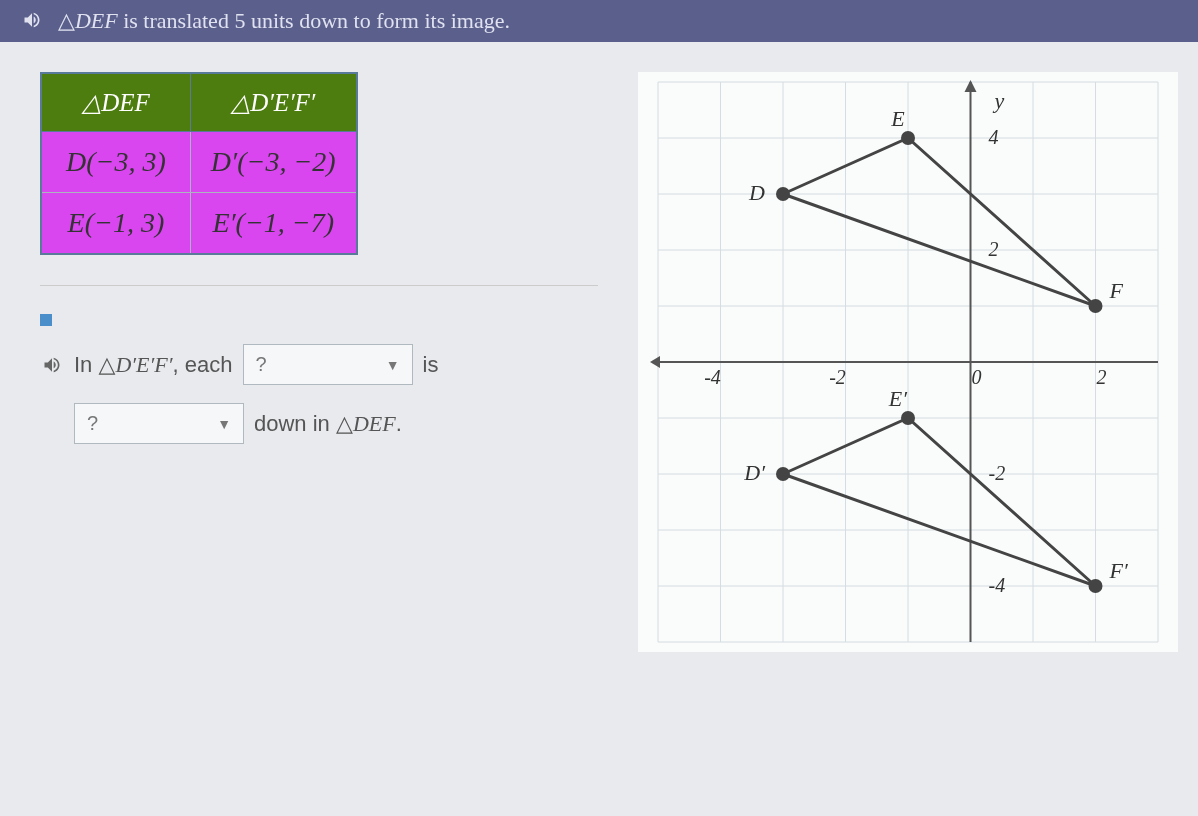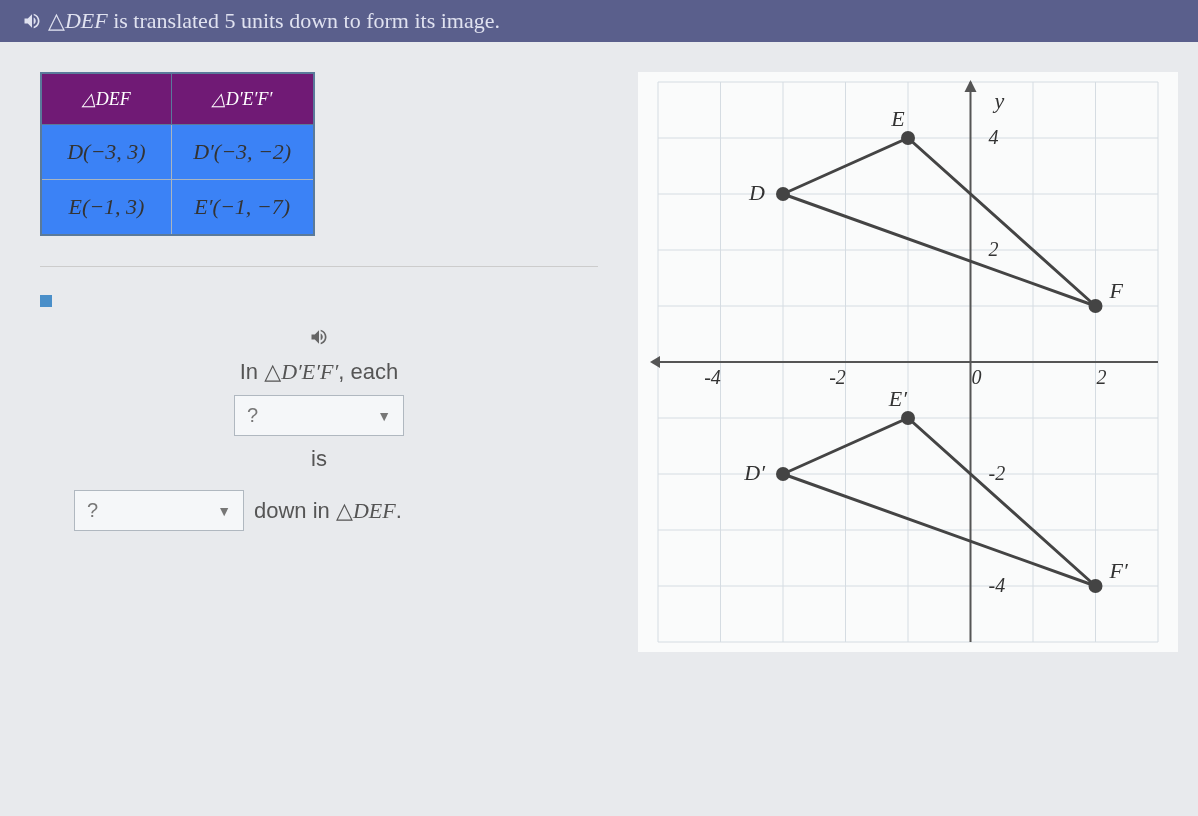--- a/index.html
+++ b/index.html
@@ -8,22 +8,21 @@
       background: #e8eaed;
       width: 1198px;
       height: 816px;
       overflow: hidden;
     }
     .header-bar {
       background: #5a5f8c;
       color: #e0e2f0;
       padding: 8px 20px;
       display: flex;
-      align-items: center;
-      gap: 4px;
+      gap: 14px;
       font-size: 22px;
     }
     .audio-icon {
       display: inline-flex;
       align-items: center;
       justify-content: center;
       width: 24px;
       height: 24px;
       color: #e0e2f0;
     }
@@ -37,34 +36,34 @@
     }
     .left-col {
       width: 560px;
     }
     .coord-table {
       border-collapse: collapse;
       border: 2px solid #5a7a9a;
       margin-bottom: 30px;
     }
     .coord-table th {
-      background: #701a75;
+      background: #4d7c0f;
       color: white;
       padding: 14px 40px;
       border: 1px solid #5a7a9a;
       font-weight: normal;
       font-style: italic;
-      font-size: 18px;
+      font-size: 25px;
     }
     .coord-table td {
-      background: #3b82f6;
+      background: #d946ef;
       padding: 14px 20px;
       border: 1px solid #aab5c0;
       text-align: center;
-      font-size: 22px;
+      font-size: 28px;
       font-style: italic;
       color: #333;
       white-space: nowrap;
     }
     .section {
       display: flex;
       align-items: flex-start;
       gap: 12px;
       margin-bottom: 18px;
       border-top: 1px solid #ccc;
@@ -159,21 +158,21 @@
           <td>E(−1, 3)</td>
           <td>E′(−1, −7)</td>
         </tr>
       </tbody>
     </table>
 
     <div class="section">
       <div class="bullet-square"></div>
     </div>
 
-    <div class="sentence-row section no-border" style="padding-left:0;flex-direction:column;">
+    <div class="sentence-row section no-border" style="padding-left:0;">
       <span class="audio-icon audio-icon-dark">
         <svg width="20" height="20" viewBox="0 0 24 24" fill="currentColor">
             <path d="M3 9v6h4l5 5V4L7 9H3zm13.5 3c0-1.8-1-3.3-2.5-4.1v8.1c1.5-.7 2.5-2.3 2.5-4zM14 3.2v2c2.9.9 5 3.5 5 6.8s-2.1 5.9-5 6.8v2c4-0.9 7-4.5 7-8.8s-3-7.9-7-8.8z"></path>
           </svg>
       </span>
       <span class="sentence-text">
         <span>In △</span><span class="math">D′E′F′</span><span>, each</span>
       </span>
       <div class="dropdown">
         <span>?</span>

